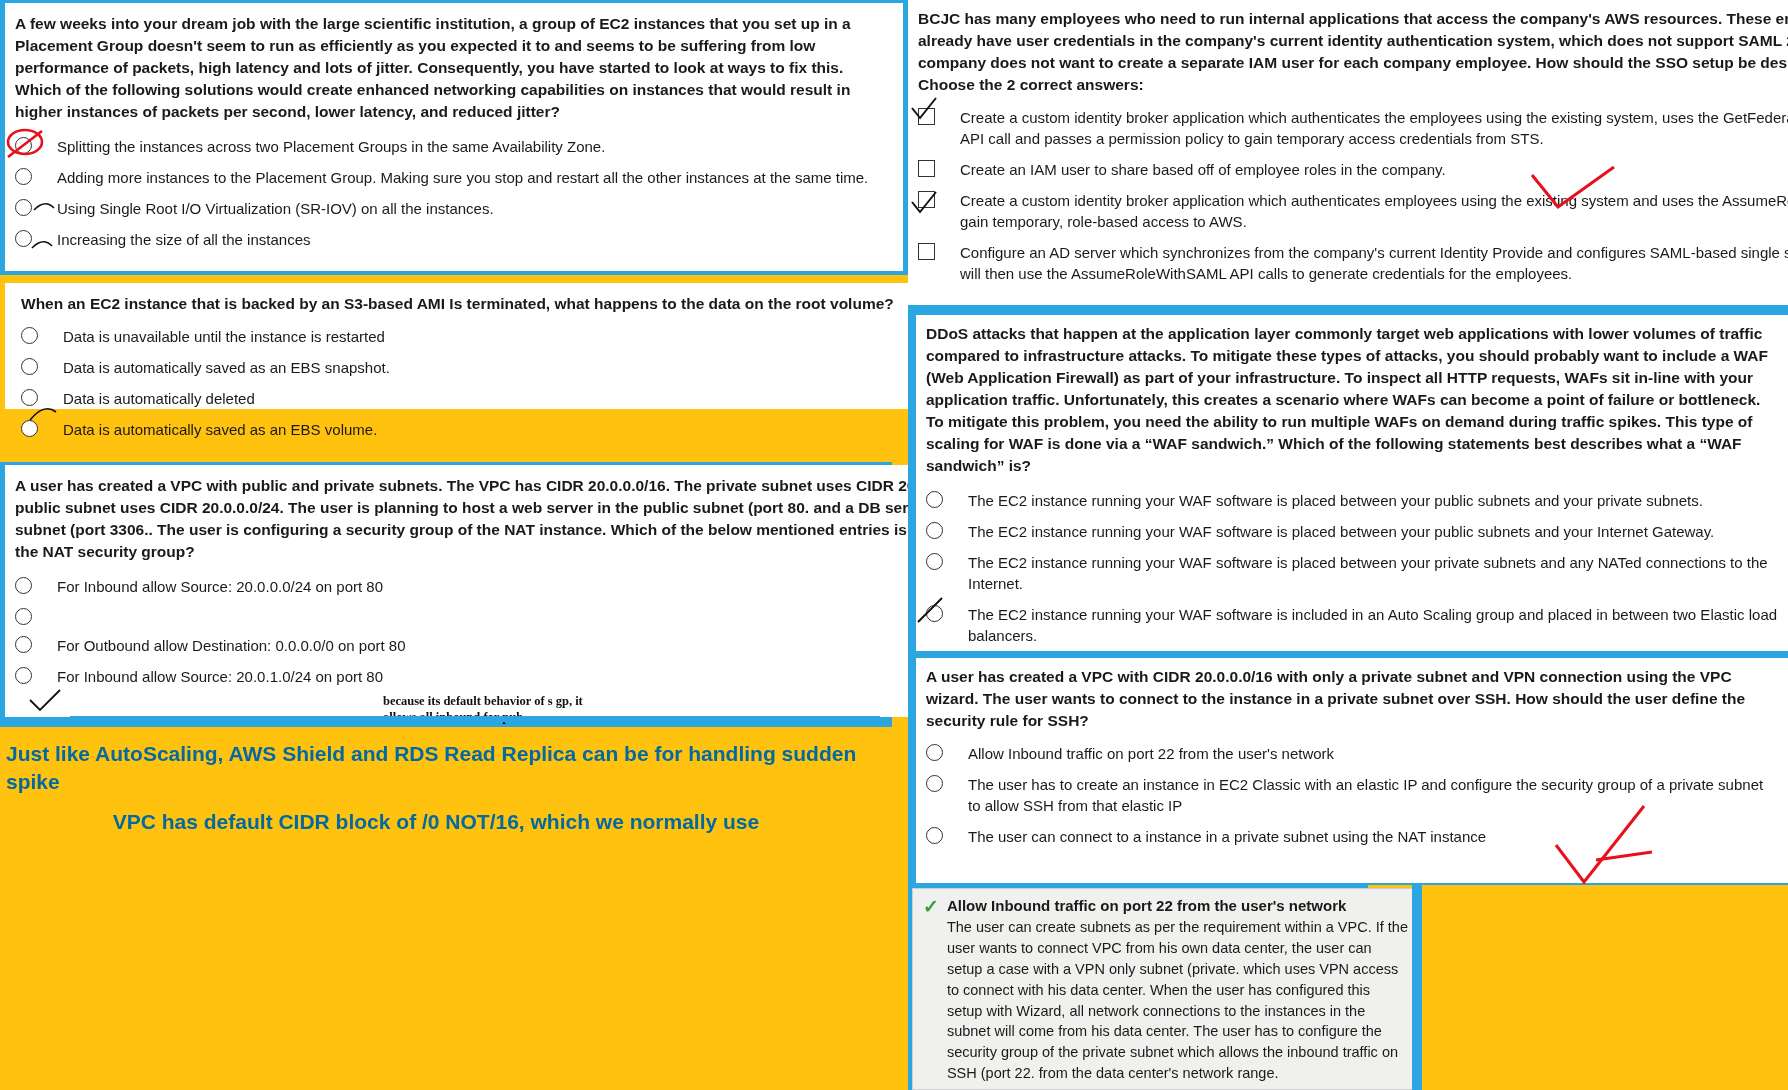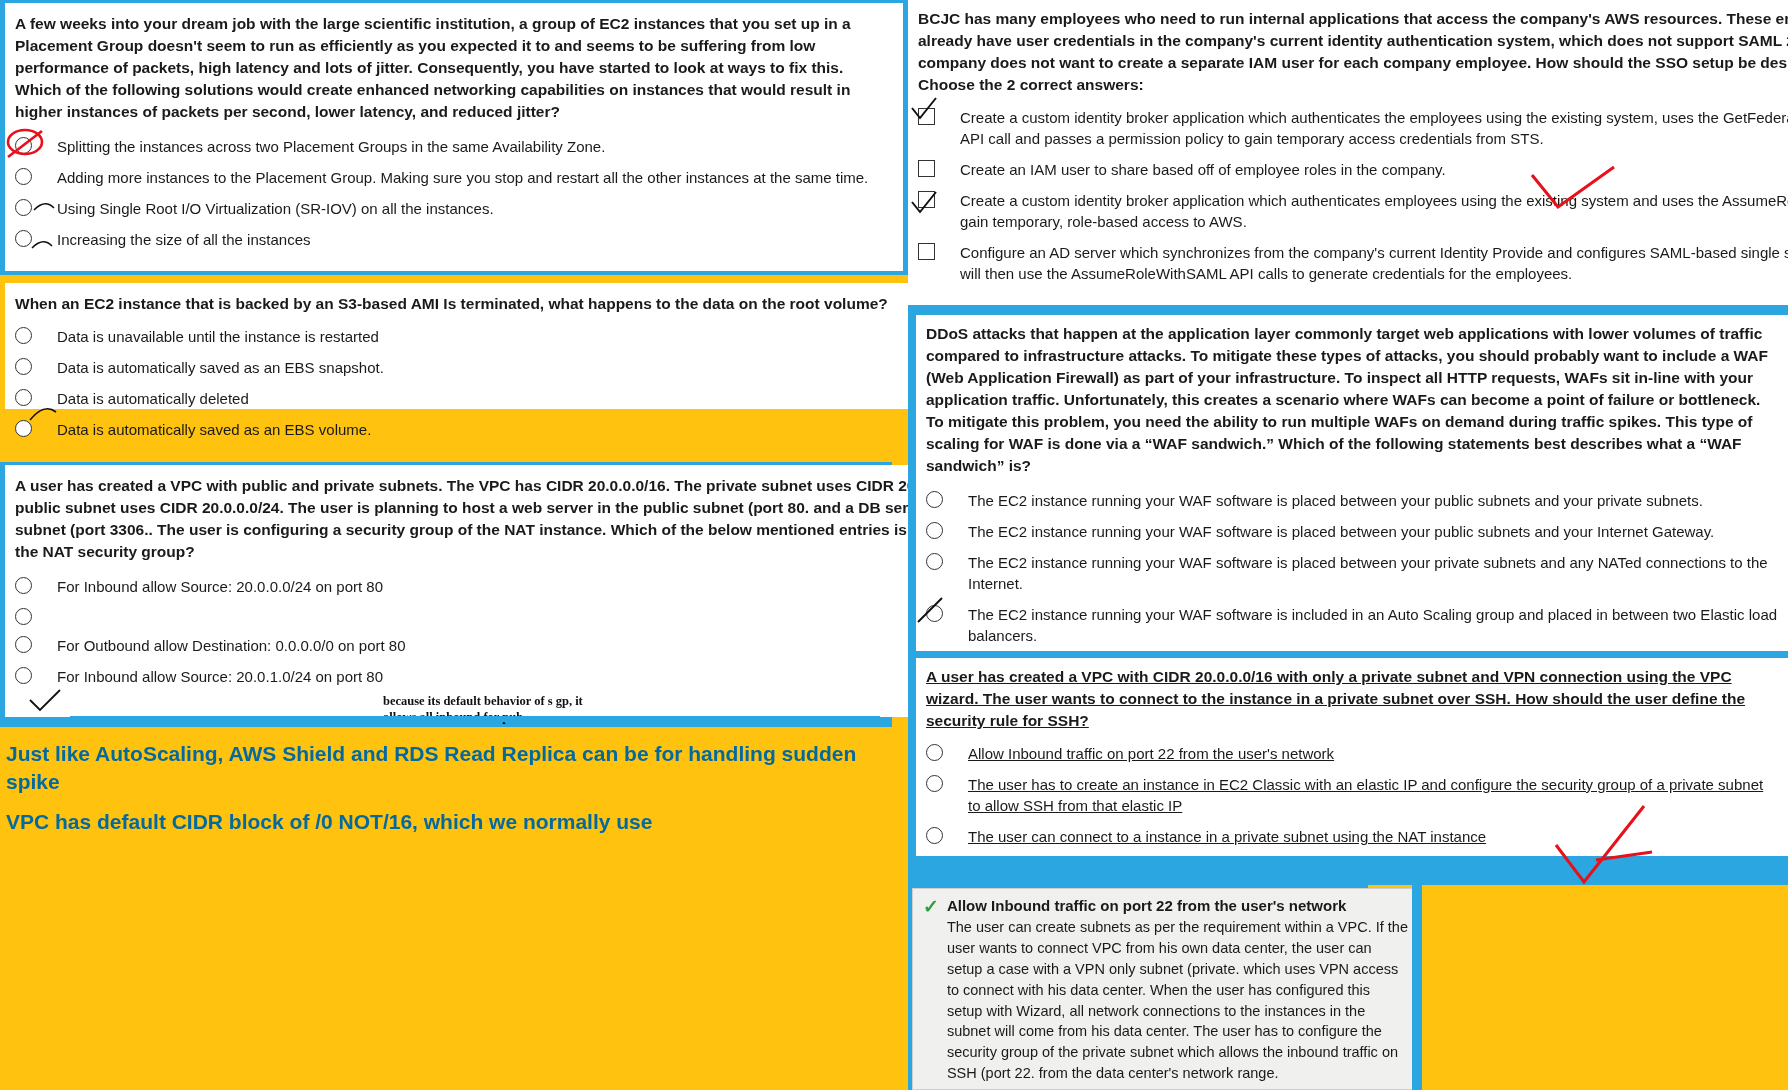--- a/index.html
+++ b/index.html
@@ -54,21 +54,21 @@
 <svg class="ink" style="left:2px;top:125px;width:50px;height:40px;" viewBox="0 0 50 40">
   <ellipse cx="23" cy="17" rx="17" ry="12" fill="none" stroke="#e8101a" stroke-width="2.6"></ellipse>
   <path d="M6 32 L40 6" stroke="#e8101a" stroke-width="2.6" fill="none"></path>
 </svg>
 
 <svg class="ink" style="left:20px;top:200px;width:120px;height:60px;" viewBox="0 0 120 60">
   <path d="M14 10 C22 2, 28 2, 34 8" stroke="#111" stroke-width="1.6" fill="none"></path>
   <path d="M12 48 C20 40, 26 40, 32 46" stroke="#111" stroke-width="1.6" fill="none"></path>
 </svg>
 
-<div class="panel white" style="left:5px;top:283px;width:1040px;height:126px;padding:10px 14px 0 10px;">
+<div class="panel white" style="left:5px;top:283px;width:1040px;height:126px;padding:10px 14px 0 16px;">
   <div class="qtext">When an EC2 instance that is backed by an S3-based AMI Is terminated, what happens to the data on the root volume?</div>
   <div style="margin-top:10px;">
     <div class="opt">
       <span class="radio"></span>
       <span class="label">Data is unavailable until the instance is restarted</span>
     </div>
     <div class="opt">
       <span class="radio"></span>
       <span class="label">Data is automatically saved as an EBS snapshot.</span>
     </div>
@@ -108,21 +108,21 @@
   </div>
 </div>
 
 <div class="panel hand" style="left:383px;top:694px;width:220px;line-height:1.25;">because its default behavior of s gp, it allows all inbound for pub</div>
 <svg class="ink" style="left:26px;top:686px;width:50px;height:30px;" viewBox="0 0 50 30">
   <path d="M4 14 L14 24 L34 4" stroke="#111" stroke-width="1.8" fill="none"></path>
 </svg>
 <div class="panel" style="left:70px;top:716px;width:810px;height:6px;background:#2ba6e0;"></div>
 
 <div class="panel note" style="left:6px;top:740px;width:860px;font-size:21px;line-height:1.35;">Just like AutoScaling, AWS Shield and RDS Read Replica can be for handling sudden spike</div>
-<div class="panel note" style="left:6px;top:808px;width:860px;font-size:21px;line-height:1.35;"> VPC has default CIDR block of /0 NOT/16, which we normally use</div>
+<div class="panel note" style="left:6px;top:808px;width:860px;font-size:21px;line-height:1.35;text-align:center;"> VPC has default CIDR block of /0 NOT/16, which we normally use</div>
 
 <div class="panel white" style="left:908px;top:0px;width:987px;height:308px;padding:8px 10px 0 10px;">
   <div class="qtext">BCJC has many employees who need to run internal applications that access the company's AWS resources. These employees already have user credentials in the company's current identity authentication system, which does not support SAML 2.0. The company does not want to create a separate IAM user for each company employee. How should the SSO setup be designed? Choose the 2 correct answers:</div>
   <div style="margin-top:10px;">
     <div class="opt">
       <span class="chk"></span>
       <span class="label">Create a custom identity broker application which authenticates the employees using the existing system, uses the GetFederationToken API call and passes a permission policy to gain temporary access credentials from STS.</span>
     </div>
     <div class="opt">
       <span class="chk"></span>
@@ -170,21 +170,21 @@
       <span class="radio"></span>
       <span class="label">The EC2 instance running your WAF software is included in an Auto Scaling group and placed in between two Elastic load balancers.</span>
     </div>
   </div>
 </div>
 <svg class="ink" style="left:912px;top:594px;width:40px;height:34px;" viewBox="0 0 40 34">
   <path d="M6 28 L30 4" stroke="#111" stroke-width="2" fill="none"></path>
 </svg>
 
 <div class="panel blue-wrap" style="left:908px;top:653px;width:880px;height:232px;"></div>
-<div class="panel white" style="left:916px;top:658px;width:872px;height:198px;padding:8px 10px 0 10px;text-decoration:underline;">
+<div class="panel white" style="left:916px;top:658px;width:872px;height:225px;padding:8px 10px 0 10px;">
   <div class="qtext">A user has created a VPC with CIDR 20.0.0.0/16 with only a private subnet and VPN connection using the VPC wizard. The user wants to connect to the instance in a private subnet over SSH. How should the user define the security rule for SSH?</div>
   <div style="margin-top:10px;">
     <div class="opt">
       <span class="radio"></span>
       <span class="label">Allow Inbound traffic on port 22 from the user's network</span>
     </div>
     <div class="opt">
       <span class="radio"></span>
       <span class="label">The user has to create an instance in EC2 Classic with an elastic IP and configure the security group of a private subnet to allow SSH from that elastic IP</span>
     </div>

